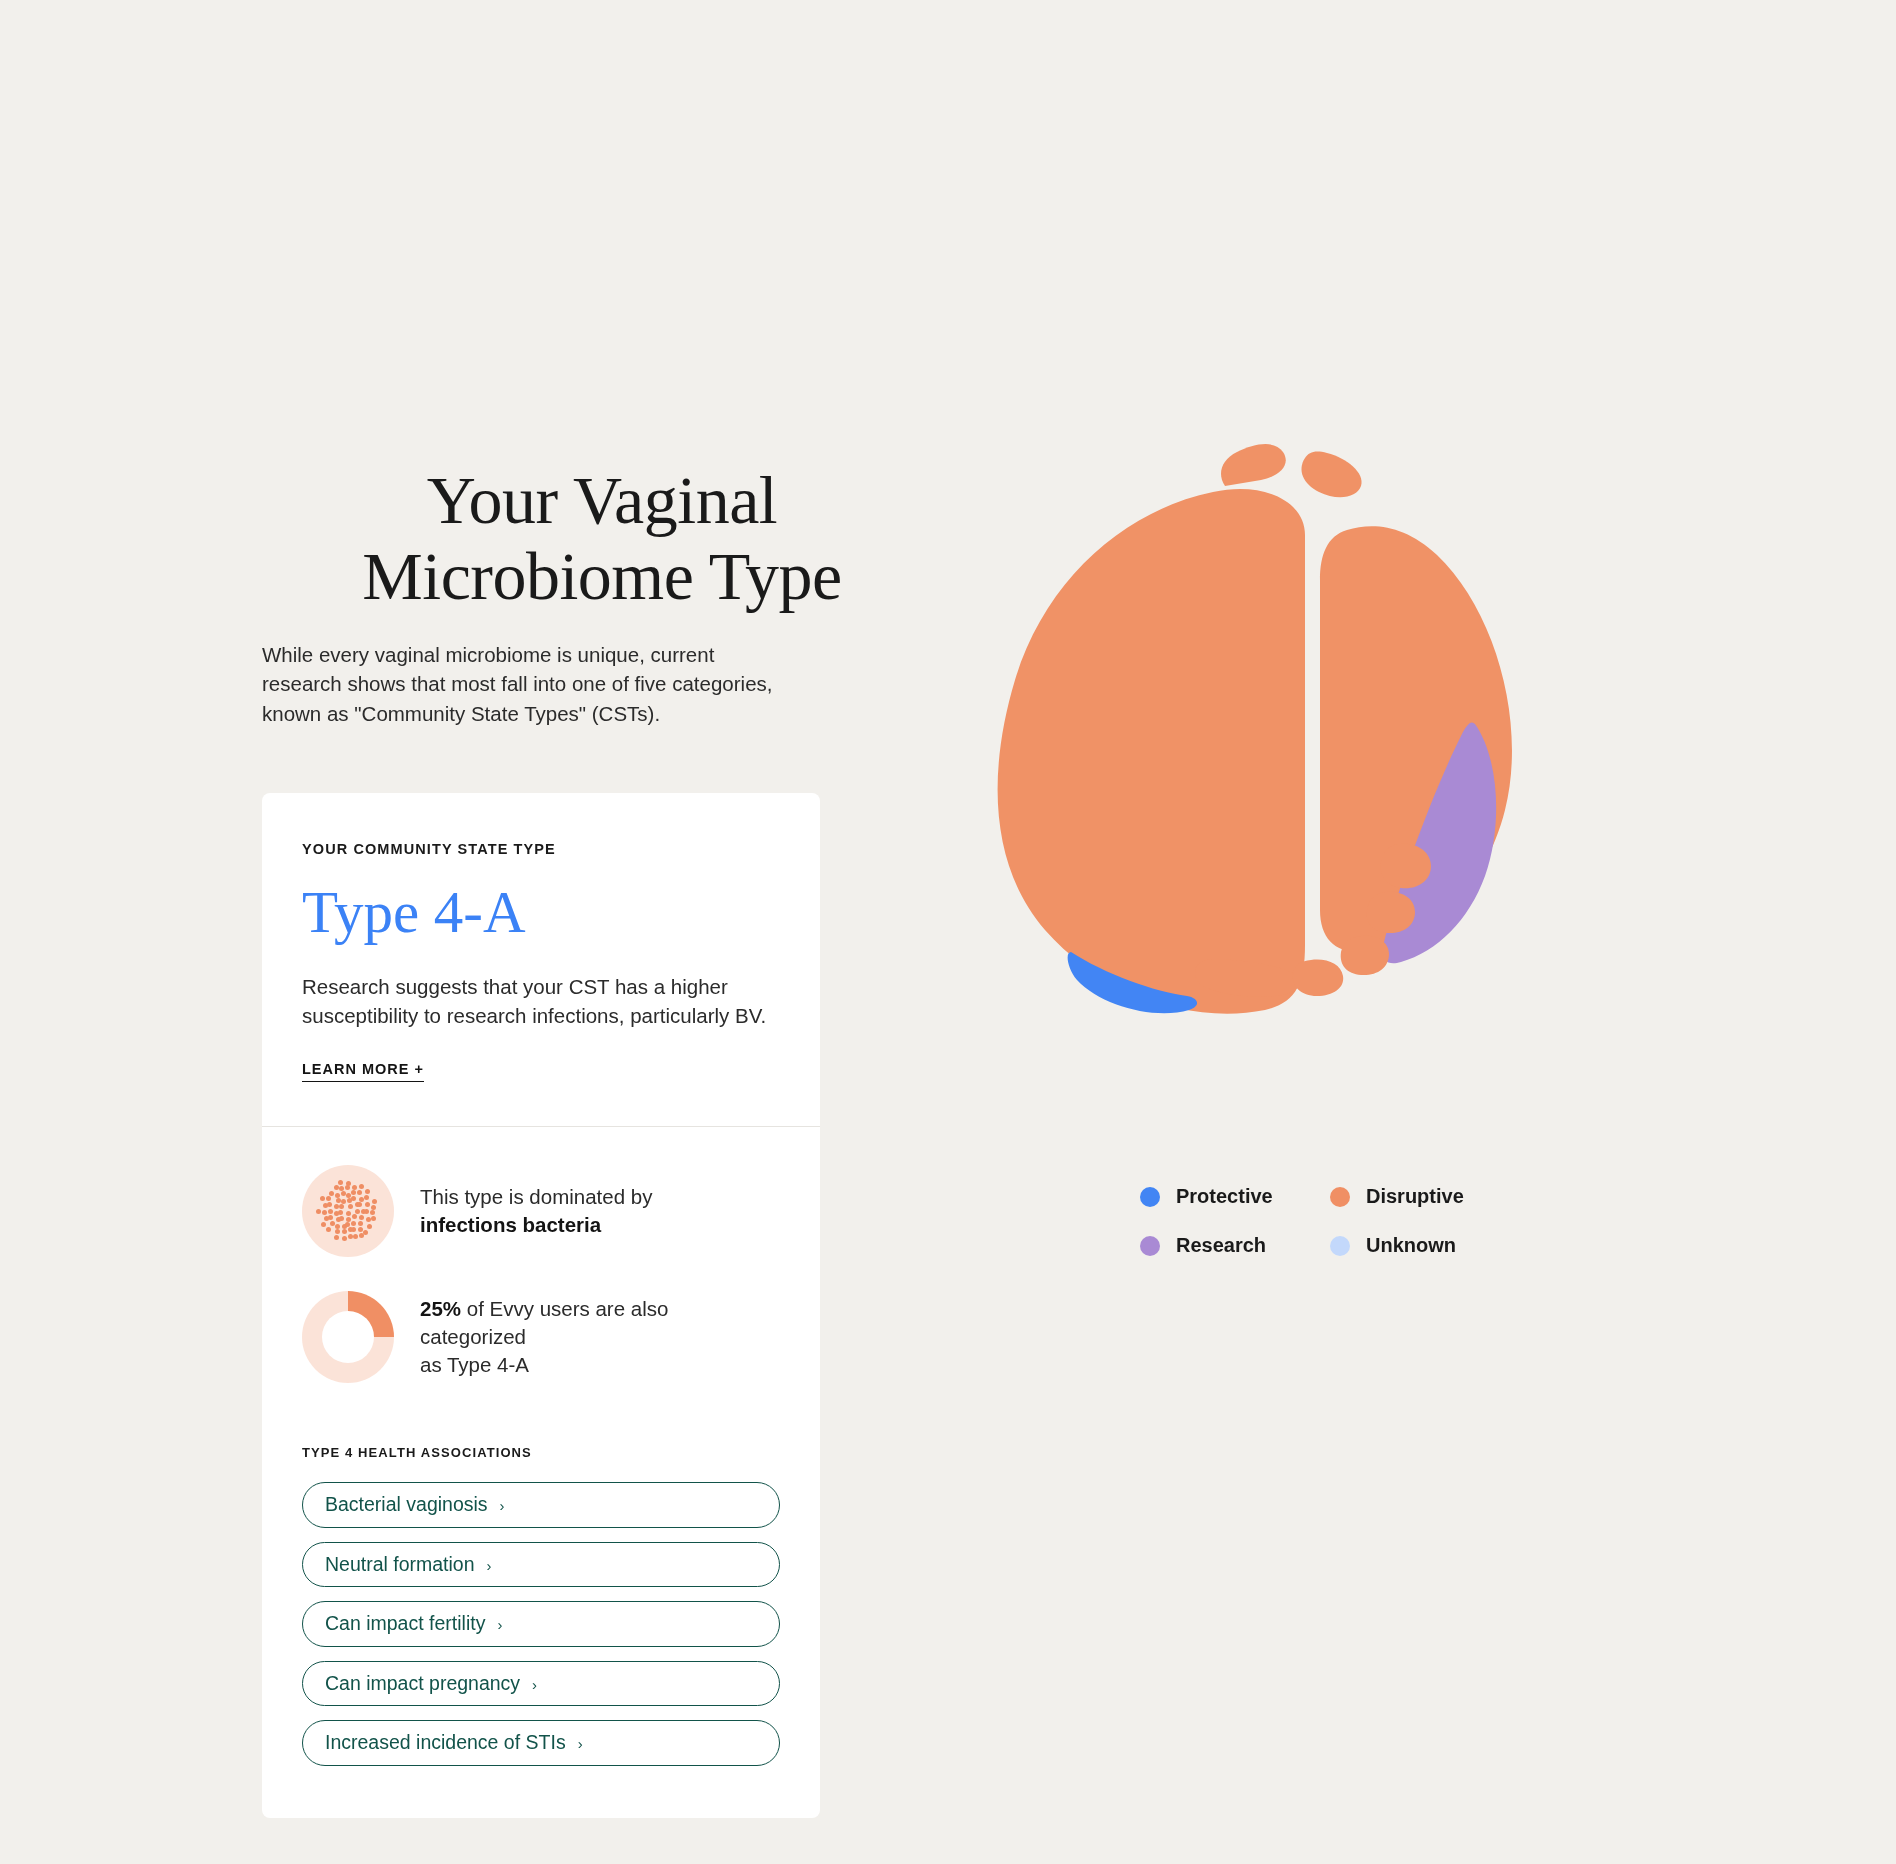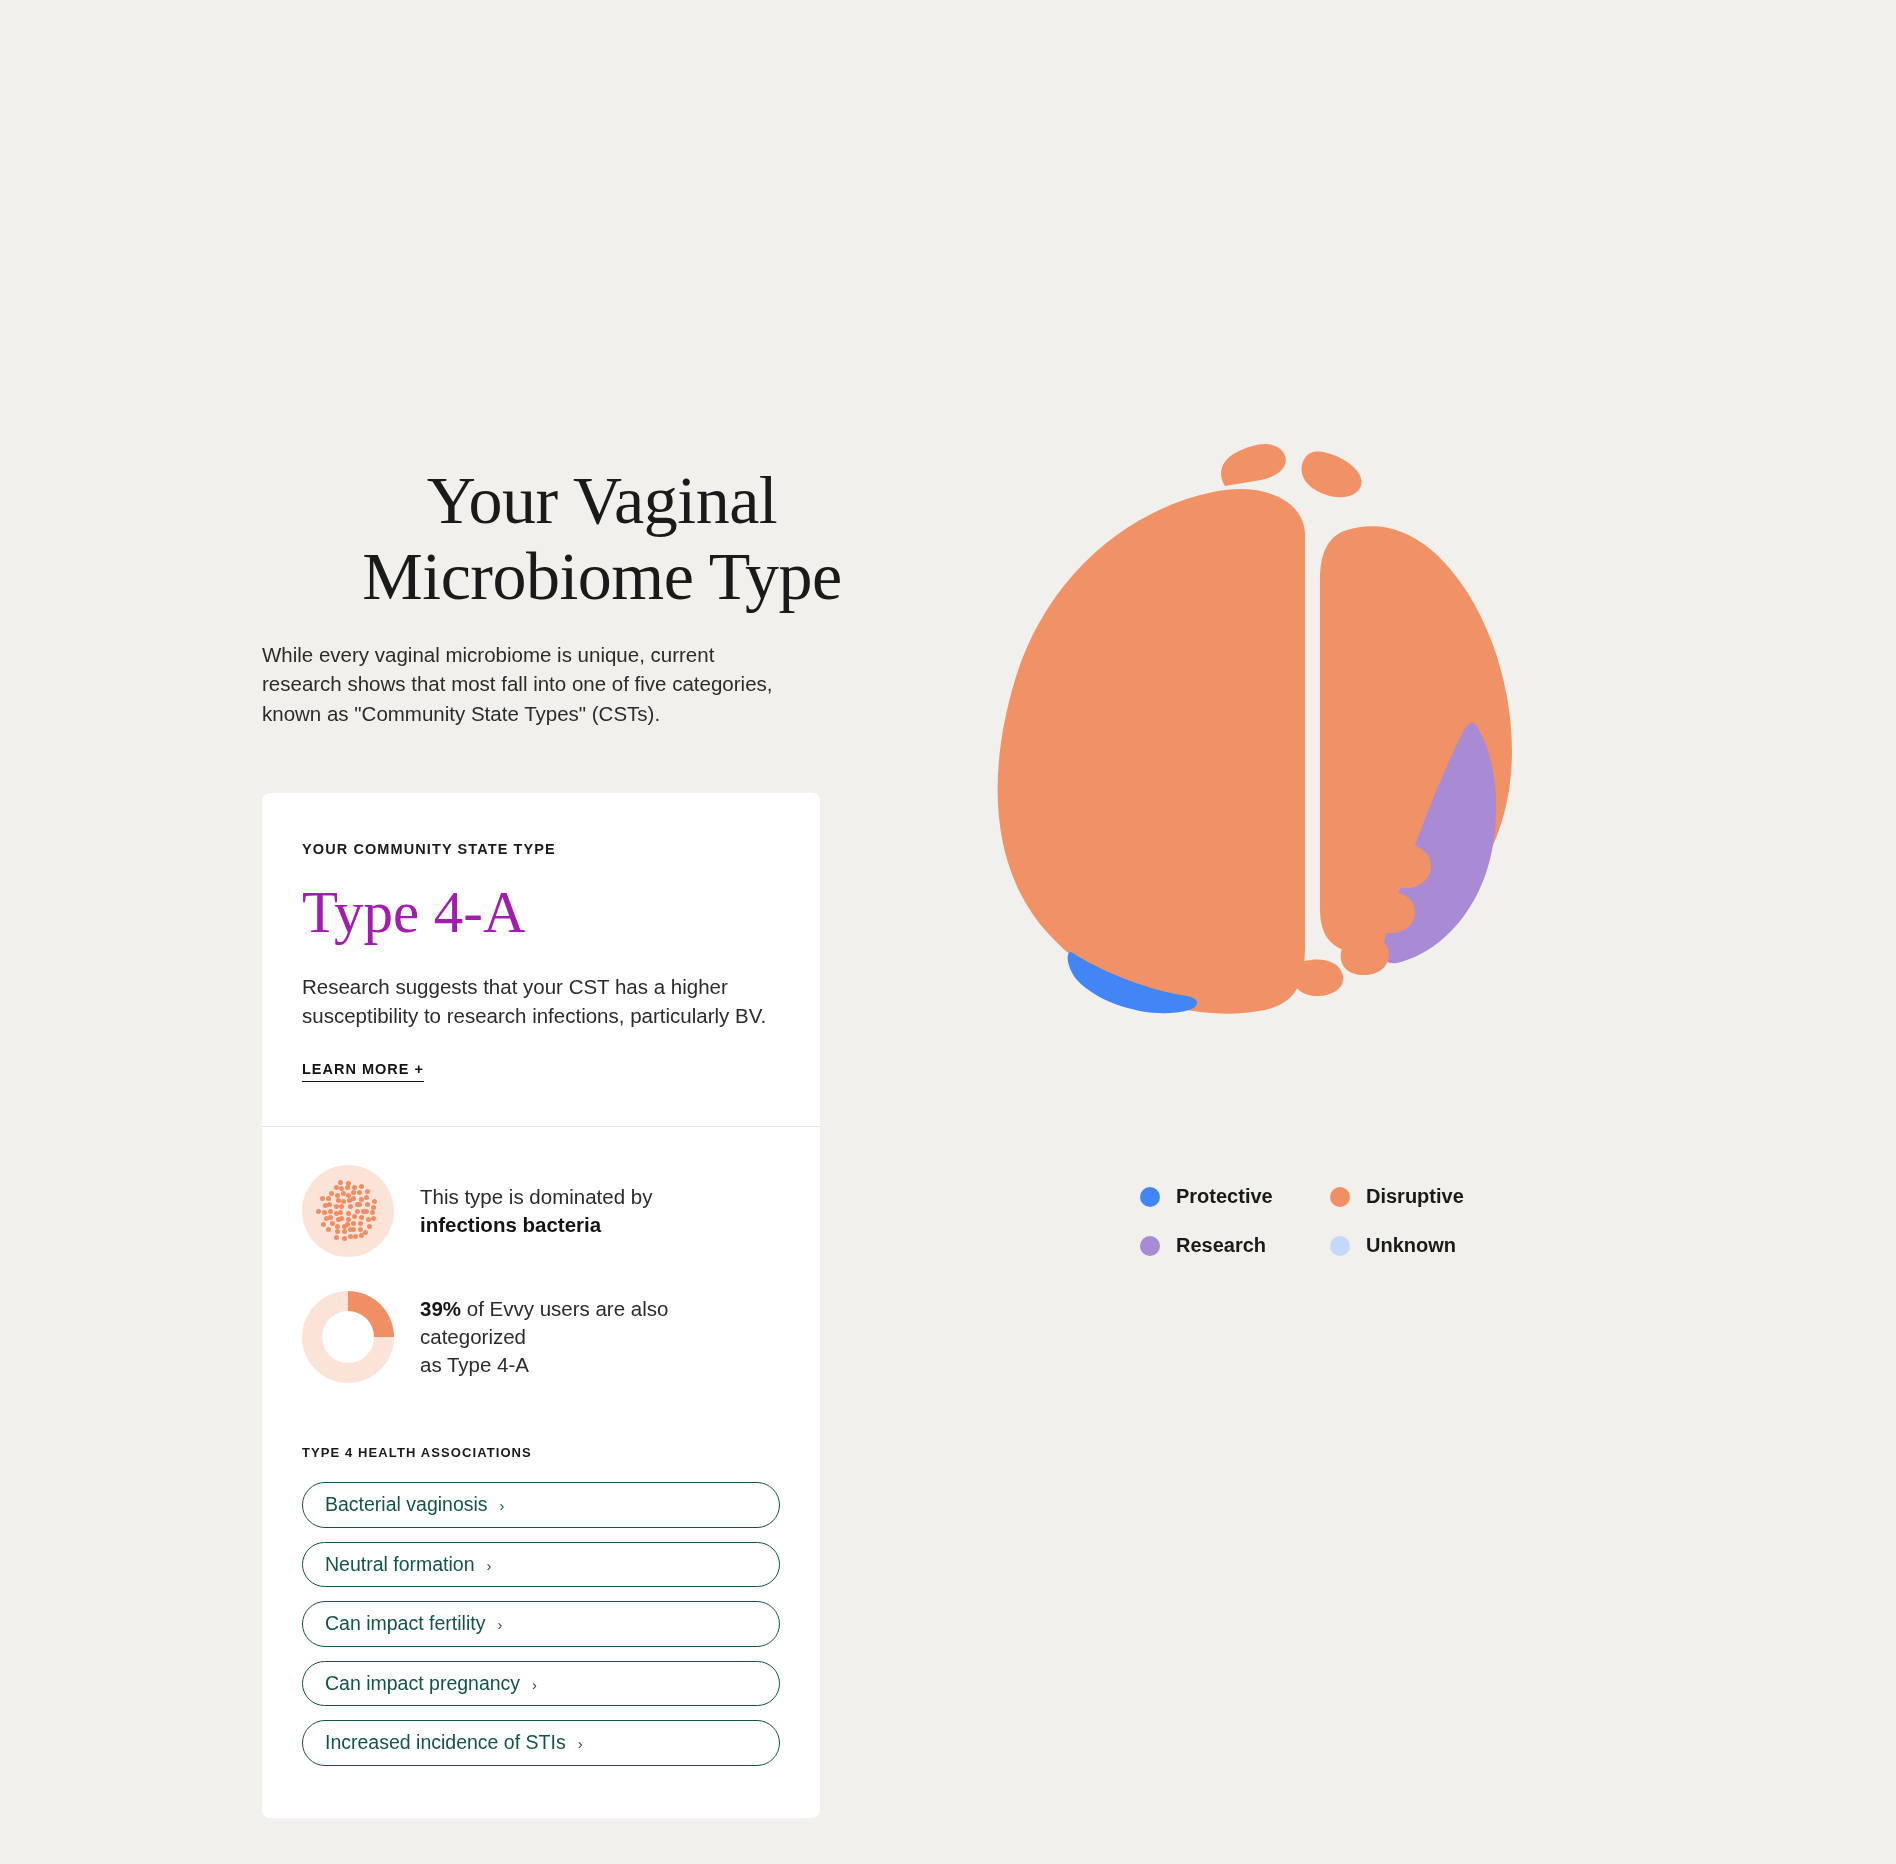--- a/index.html
+++ b/index.html
@@ -66,21 +66,21 @@
     font-weight: 700;
     color: #1a1a1a;
     text-transform: uppercase;
     margin: 0 0 26px 0;
   }
   .cst-title {
     font-family: "Liberation Serif", serif;
     font-size: 59px;
     line-height: 1;
     font-weight: 400;
-    color: #a21caf;
+    color: #3b82f6;
     margin: 0 0 30px 0;
   }
   .cst-desc {
     font-size: 20.5px;
     line-height: 1.42;
     color: #2b2b2b;
     margin: 0 0 30px 0;
     white-space: pre-line;
   }
   .learn-more {
@@ -318,21 +318,21 @@
           </div>
         <div class="stat-text">
           <span>This type is dominated by</span><br>
           <b>infections bacteria</b>
         </div>
       </div>
 
       <div class="stat-row">
         <div class="donut" id="donutChart" style="background: conic-gradient(rgb(240, 143, 100) 0deg, rgb(240, 143, 100) 25%, rgb(251, 227, 216) 25%, rgb(251, 227, 216) 100%);"></div>
         <div class="stat-text">
-          <b>39%</b><span style="white-space:pre-line"> of Evvy users are also categorized
+          <b>25%</b><span style="white-space:pre-line"> of Evvy users are also categorized
 as Type 4-A</span>
         </div>
       </div>
 
     </div>
 
     <div class="card-bottom">
       <div class="assoc-label">TYPE 4 HEALTH ASSOCIATIONS</div>
       <div class="chips">
         <button class="chip">

